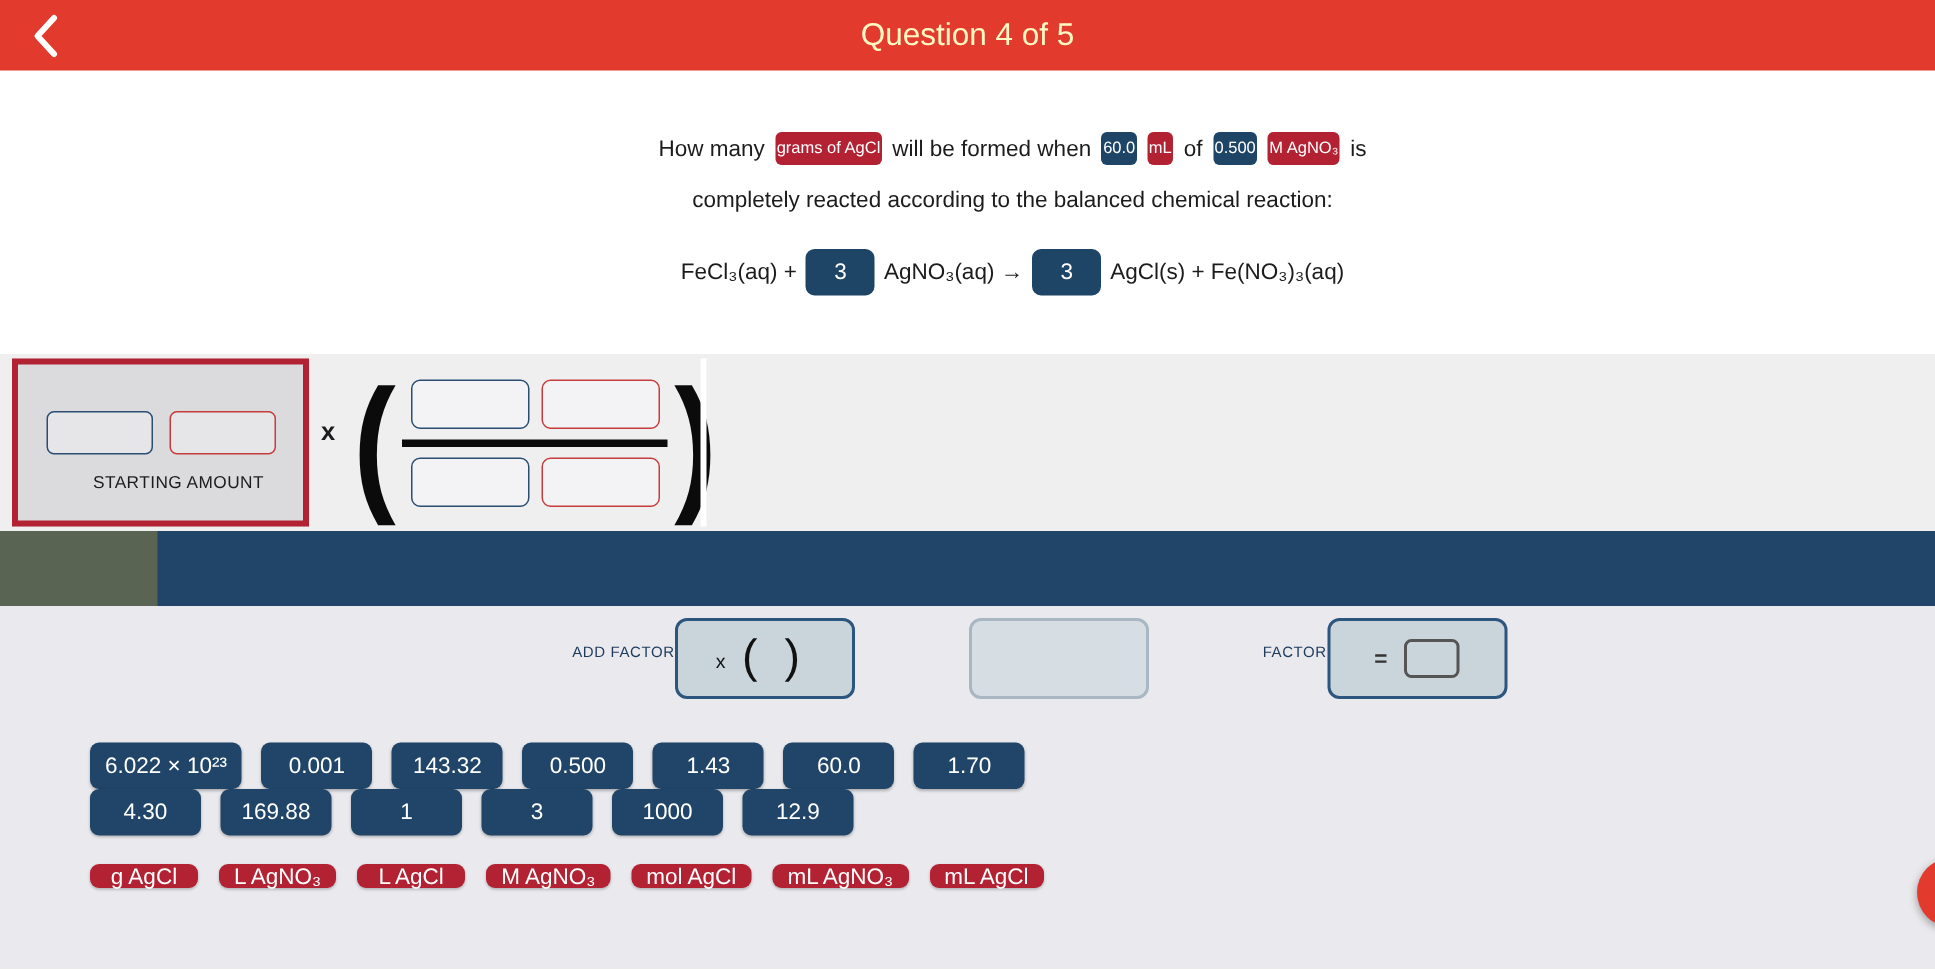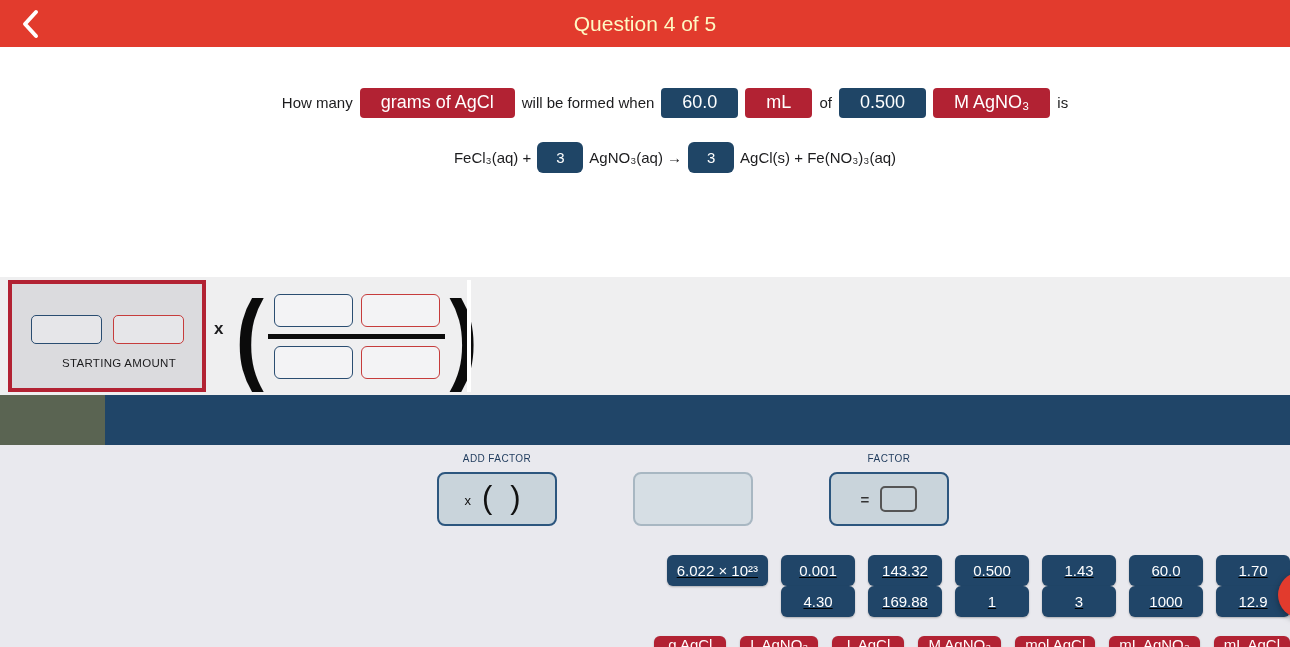--- a/index.html
+++ b/index.html
@@ -5,24 +5,24 @@
   * { margin:0; padding:0; box-sizing:border-box; }
   html,body { width:1290px; height:647px; overflow:hidden; }
   body { font-family:"Liberation Sans","DejaVu Sans",sans-serif; background:#ffffff; position:relative; }
 
   
   .header { height:47px; background:#e23b2d; position:relative; display:flex; align-items:center; }
   .back-btn { position:absolute; left:14px; top:0; bottom:0; display:flex; align-items:center; padding:0 6px; cursor:pointer; }
   .header-title { width:100%; text-align:center; color:#fef9c3; font-size:21px; }
 
   
-  .question { height:230px; background:#ffffff; padding-top:41px; }
+  .question { height:189px; background:#ffffff; padding-top:41px; }
   .qwrap { margin-left:60px; }
   .qline { display:flex; justify-content:center; align-items:center; gap:7px; font-size:15px; color:#1c1c1e; }
-  .chip { padding:5px 21px; border-radius:4px; color:#ffffff; font-size:18px; line-height:1.1; white-space:nowrap; }
+  .chip { padding:5px 1px; border-radius:4px; color:#ffffff; font-size:11px; line-height:1.1; white-space:nowrap; }
   .chip.red { background:#b22233; }
   .chip.blue { background:#1f4566; }
   .qline2 { margin-top:15px; text-align:center; font-size:15px; color:#1c1c1e; }
   .equation { margin-top:24px; display:flex; justify-content:center; align-items:center; gap:6px; font-size:15px; color:#1c1c1e; }
   .coeff { width:46px; height:31px; border-radius:6px; background:#1f4566; color:#ffffff; display:flex; align-items:center; justify-content:center; font-size:15px; cursor:pointer; }
 
   
   .workstrip { position:relative; height:118px; background:#efeff0; }
   .startbox { position:absolute; left:8px; top:3px; width:198px; height:112px; border:4px solid #b22233; background:#dbdbde; cursor:pointer; }
   .slots { display:flex; justify-content:center; gap:11px; margin-top:31px; }
@@ -42,31 +42,31 @@
   .vsep { position:absolute; left:467px; top:3px; width:4px; height:112px; background:#ffffff; }
 
   
   .navybar { height:50px; background:#204568; position:relative; }
   .olive { position:absolute; left:0; top:0; width:105px; height:50px; background:#5a6452; }
 
   
   .panel { height:242px; background:#e9e9ee; }
   .inner { margin-left:60px; }
   .controls { display:flex; justify-content:center; gap:40px; padding-top:8px; }
-  .ctrl { display:flex; flex-direction:column; align-items:center;padding-left:36px; }
+  .ctrl { display:flex; flex-direction:row; align-items:center;padding-left:36px; }
   .clabel { height:15px; font-size:10px; color:#1e3a5c; letter-spacing:0.4px; margin-bottom:4px; }
   .cbtn { width:120px; height:54px; border-radius:8px; background:#c9d4db; border:2px solid #2c567e; display:flex; align-items:center; justify-content:center; cursor:pointer; font-family:inherit; }
   .cbtn.empty { background:#d6dee4; border-color:#a8b7c2; cursor:default; }
   .afx { font-size:13px; color:#111; margin-right:2px; margin-top:3px; }
   .afp { font-size:31px; color:#111; font-weight:500; margin:0 9px; line-height:1; padding-bottom:4px; }
   .eqs { font-size:15px; font-weight:700; color:#333; margin-right:11px; }
   .ansbox { width:37px; height:26px; border:2px solid #555; border-radius:5px; display:inline-block; }
   .reseticon { font-size:31px; font-weight:700; color:#000; line-height:1; padding-bottom:4px; }
 
-  .trow { display:flex; justify-content:flex-end; gap:13px;text-decoration:underline; }
+  .trow { display:flex; justify-content:flex-start; gap:13px; }
   .r1 { margin-top:29px; }
   .r2 { }
   .r3 { margin-top:19px; gap:14px; }
   .tile { min-width:74px; height:31px; padding:0 10px; border-radius:6px; background:#204568; color:#ffffff; font-size:15px; display:flex; align-items:center; justify-content:center; border:none; cursor:pointer; font-family:inherit; box-shadow:0 1px 2px rgba(0,0,0,0.25); white-space:nowrap; }
   .tile.red { background:#b22233; min-width:72px; height:16px; }
 
   .fab { position:absolute; left:1278px; top:572px; width:46px; height:46px; border-radius:50%; background:#e23b2d; box-shadow:0 2px 6px rgba(0,0,0,0.35); cursor:pointer; }
 </style>
 </head>
 <body>
@@ -86,20 +86,21 @@
       <span>How many</span>
       <span class="chip red">grams of AgCl</span>
       <span>will be formed when</span>
       <span class="chip blue">60.0</span>
       <span class="chip red">mL</span>
       <span>of</span>
       <span class="chip blue">0.500</span>
       <span class="chip red">M AgNO₃</span>
       <span>is</span>
     </div>
+    <div class="qline2">completely reacted according to the balanced chemical reaction:</div>
     <div class="equation">
       <span>FeCl₃(aq) +</span>
       <span class="coeff">3</span>
       <span>AgNO₃(aq) →</span>
       <span class="coeff">3</span>
       <span>AgCl(s) + Fe(NO₃)₃(aq)</span>
     </div>
   </div>
 </div>
 

